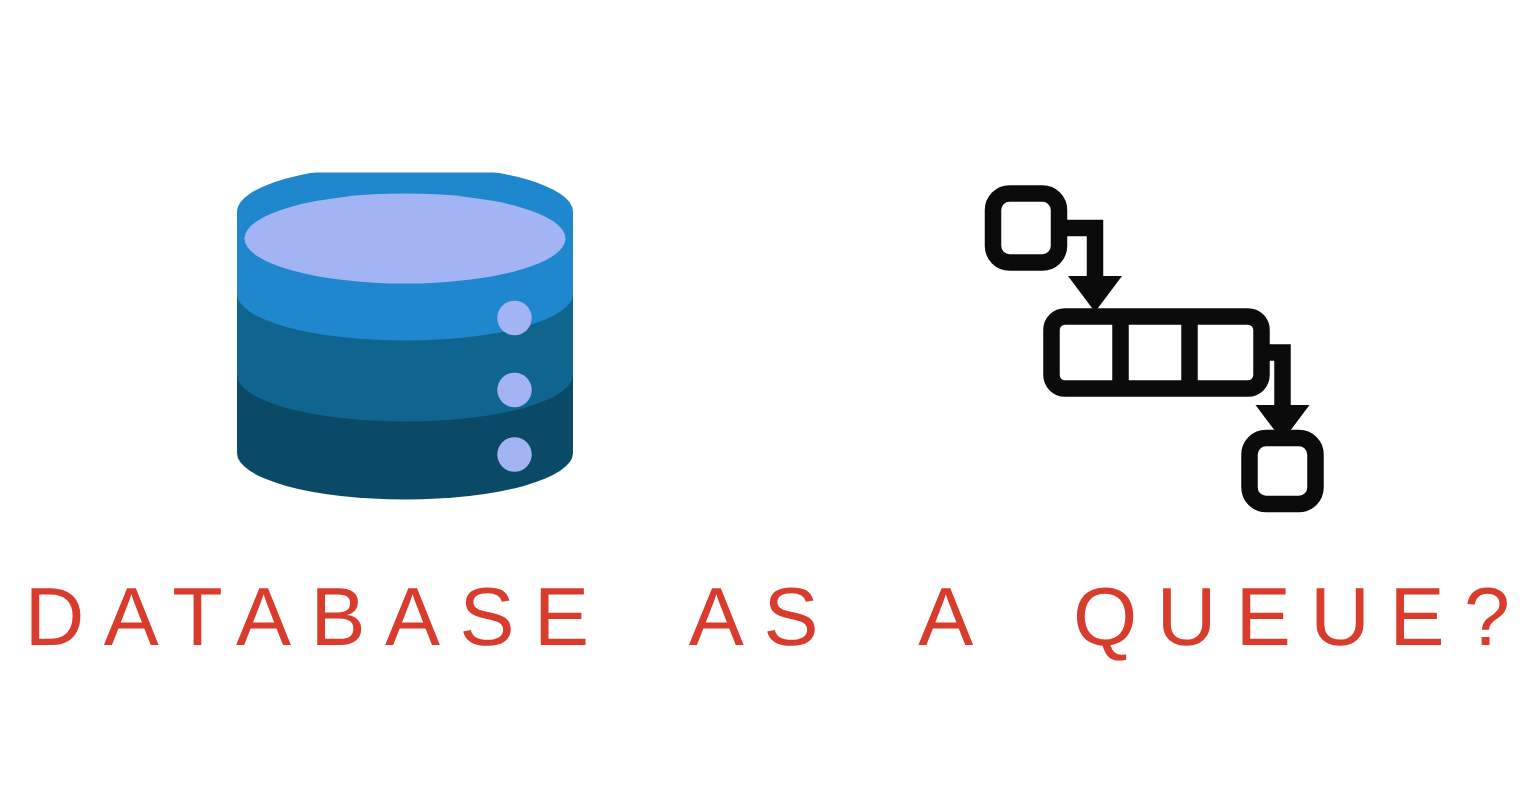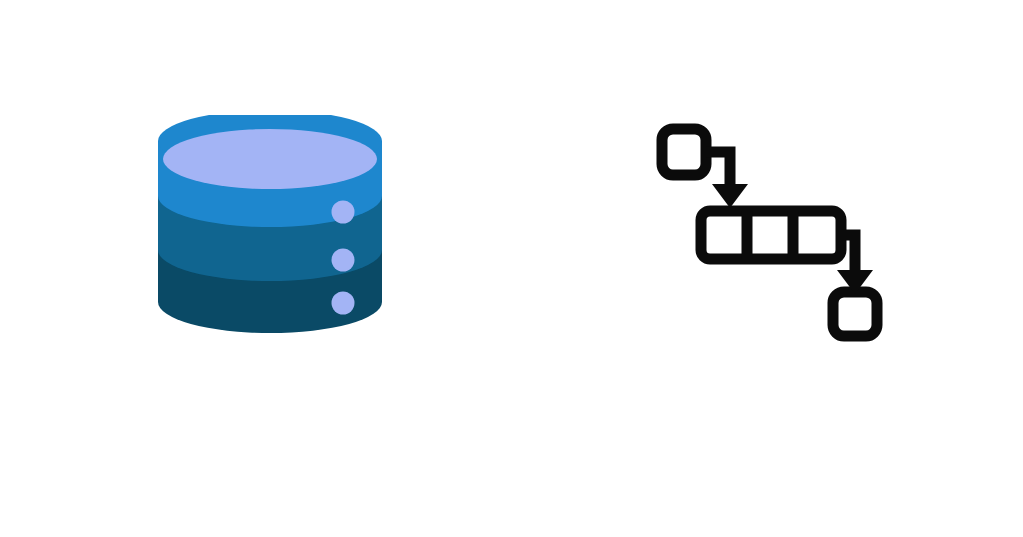--- a/index.html
+++ b/index.html
@@ -110,14 +110,15 @@
         <path d="M196 123 L210 123 L210 158"></path>
 
         <rect x="188" y="180" width="44" height="44" rx="11" ry="11"></rect>
       </g>
 
       <polygon points="67,72 103,72 85,96" fill="#0b0b0b"></polygon>
       <polygon points="192,158 228,158 210,182" fill="#0b0b0b"></polygon>
     </svg>
   </div>
 
+  <div id="caption">DATABASE  AS  A  QUEUE?</div>
 
 </div>
 
 </body></html>

